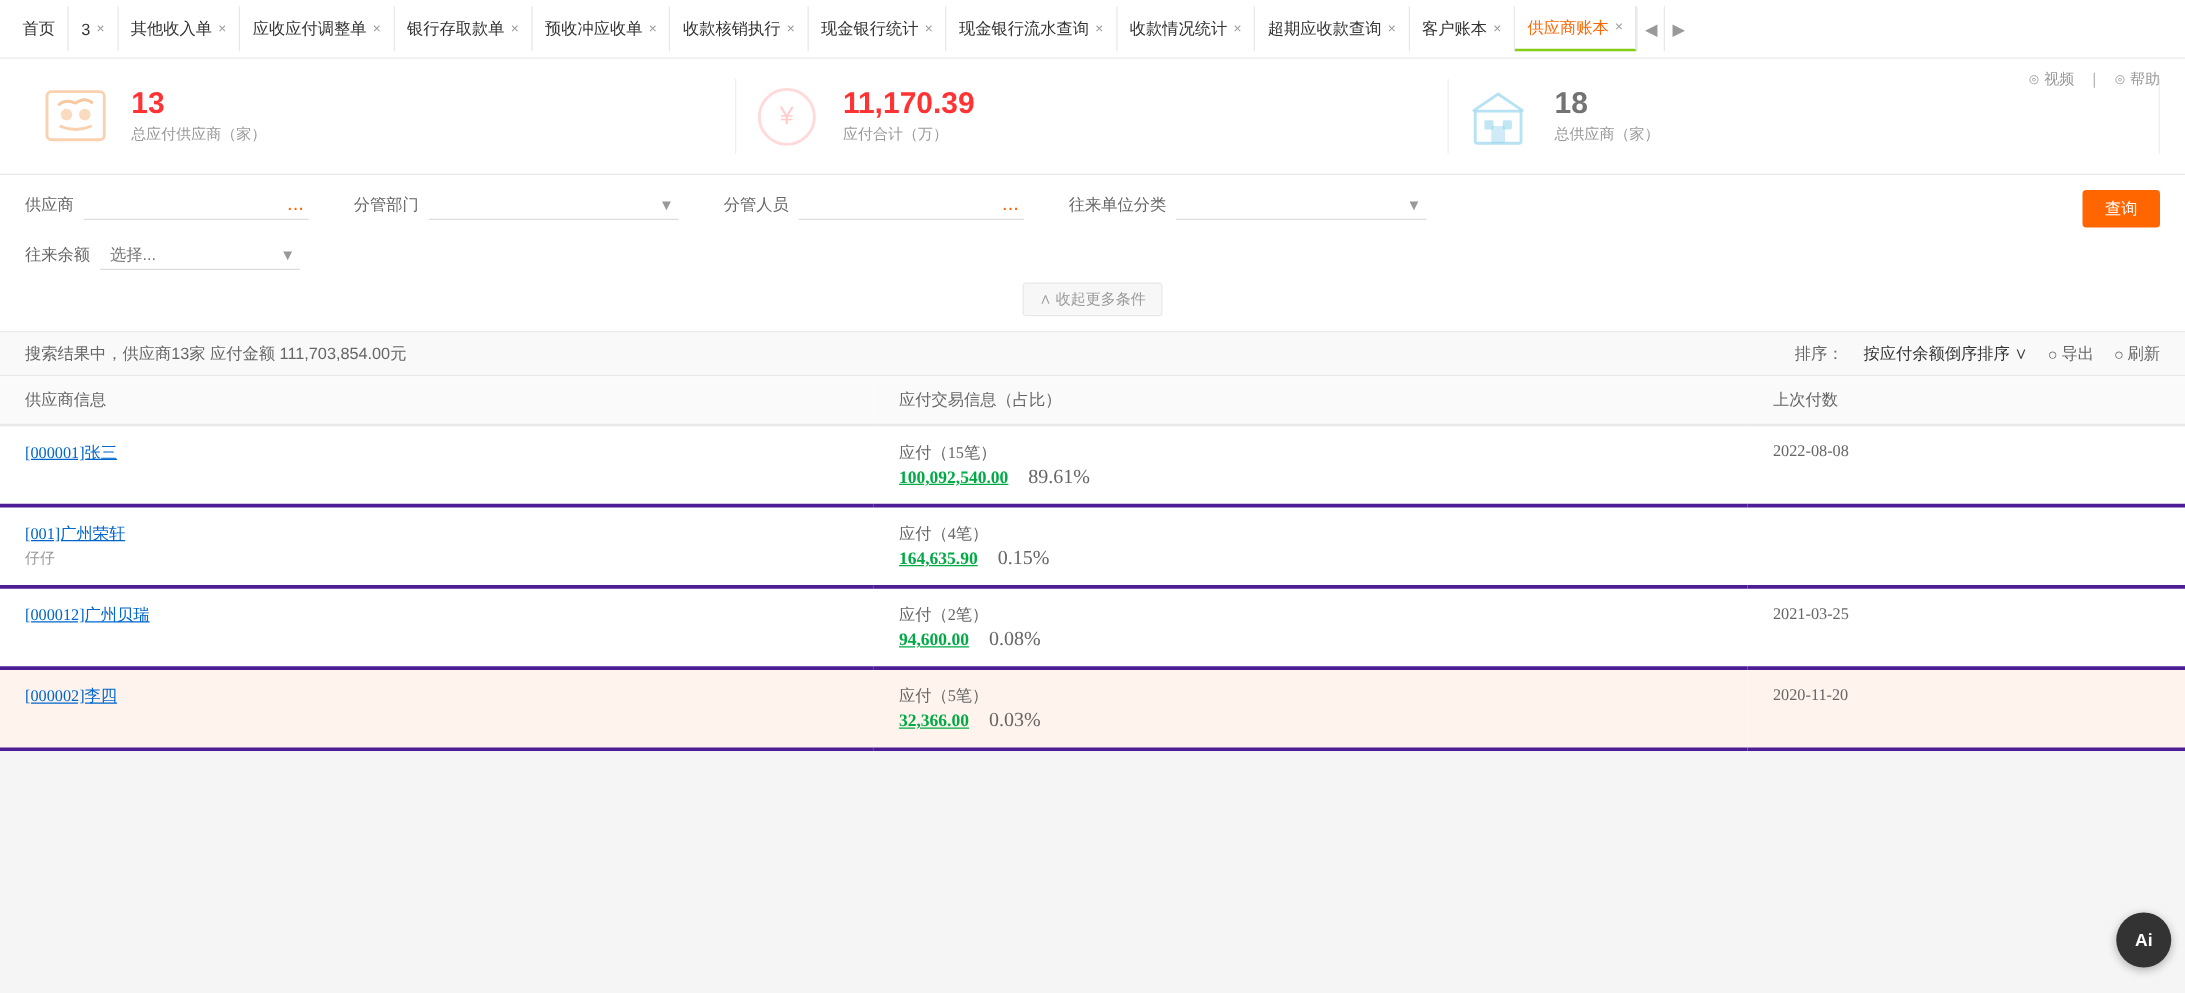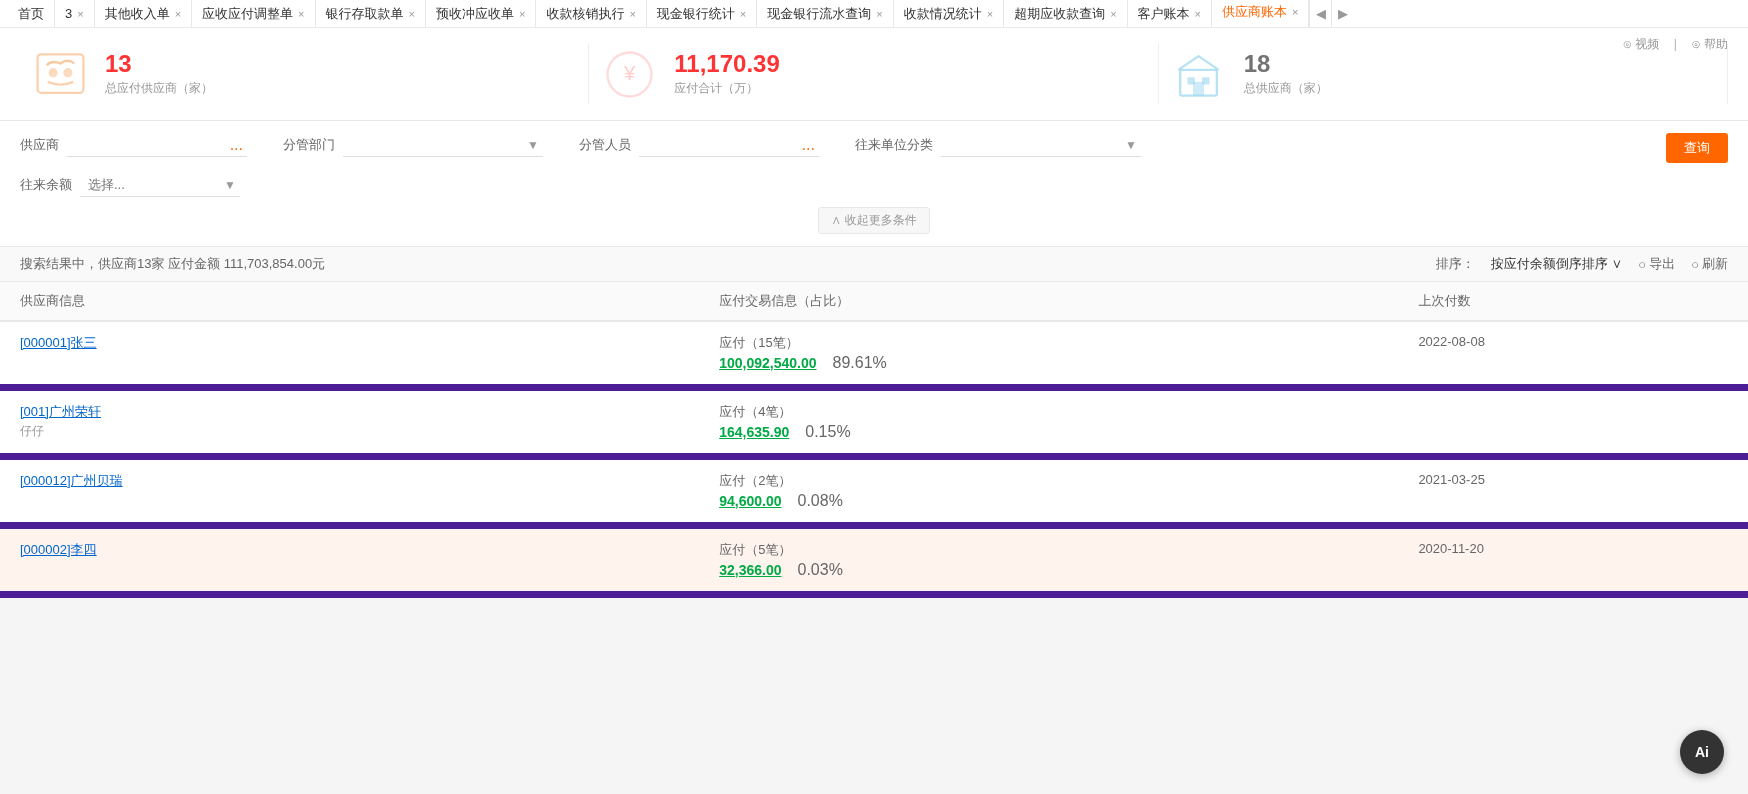--- a/index.html
+++ b/index.html
@@ -4,37 +4,37 @@
   <style>
     * { box-sizing: border-box; margin: 0; padding: 0; }
     body { font-family: 'Microsoft YaHei', SimSun, sans-serif; font-size: 13px; background: #f5f5f5; color: #333; }
 
     
     .top-nav {
       display: flex;
       align-items: center;
       background: #fff;
       border-bottom: 1px solid #e8e8e8;
-      height: 28px;
+      height: 47px;
       padding: 4px 8px;
       overflow: hidden;
     }
     .nav-tab {
       display: flex;
       align-items: center;
       padding: 0 10px;
       height: 36px;
       border-right: 1px solid #e8e8e8;
       white-space: nowrap;
       font-size: 13px;
       color: #333;
       cursor: pointer;
       position: relative;
     }
-    .nav-tab.active { color: #ff6600; border-bottom: 4px solid #84cc16; }
+    .nav-tab.active { color: #ff6600; border-bottom: 2px solid #84cc16; }
     .nav-tab .close-x {
       margin-left: 5px;
       font-size: 11px;
       color: #999;
       cursor: pointer;
     }
     .nav-arrow {
       display: flex;
       align-items: center;
       justify-content: center;
@@ -197,35 +197,36 @@
 
     
     .table-container {
       background: #fff;
       margin: 0;
       overflow: auto;
     }
     table {
       width: 100%;
       border-collapse: collapse;
+      font-family: Liberation Serif, serif;
     }
     thead tr {
       background: #fafafa;
       border-bottom: 2px solid #e8e8e8;
     }
     thead th {
       padding: 10px 20px;
       text-align: left;
       font-weight: normal;
       color: #666;
       font-size: 13px;
       white-space: nowrap;
     }
     tbody tr {
-      border-bottom: 7px solid #4c1d95;
+      border-bottom: 3px solid #4c1d95;
     }
     tbody tr.highlighted { background: #fff3ee; }
     tbody td {
       padding: 12px 20px;
       vertical-align: top;
       font-size: 13px;
     }
     .supplier-link {
       color: #0066cc;
       text-decoration: underline;
@@ -471,13 +472,13 @@
               <span class="tx-amount">32,366.00</span>
               <span class="tx-percent">0.03%</span>
             </div>
           </td>
           <td class="last-pay">2020-11-20</td>
         </tr>
       </tbody>
   </table>
 </div>
 
-<div style="position:fixed; bottom:20px; right:24px; background:#333; color:#fff; border-radius:50%; width:44px; height:44px; display:flex; align-items:center; justify-content:center; font-size:14px; font-weight:bold; cursor:pointer; box-shadow:0 2px 8px rgba(0,0,0,0.3);">Ai</div>
+<div style="position:fixed; bottom:20px; right:11px; background:#333; color:#fff; border-radius:50%; width:44px; height:44px; display:flex; align-items:center; justify-content:center; font-size:14px; font-weight:bold; cursor:pointer; box-shadow:0 2px 8px rgba(0,0,0,0.3);">Ai</div>
 
 </body></html>

